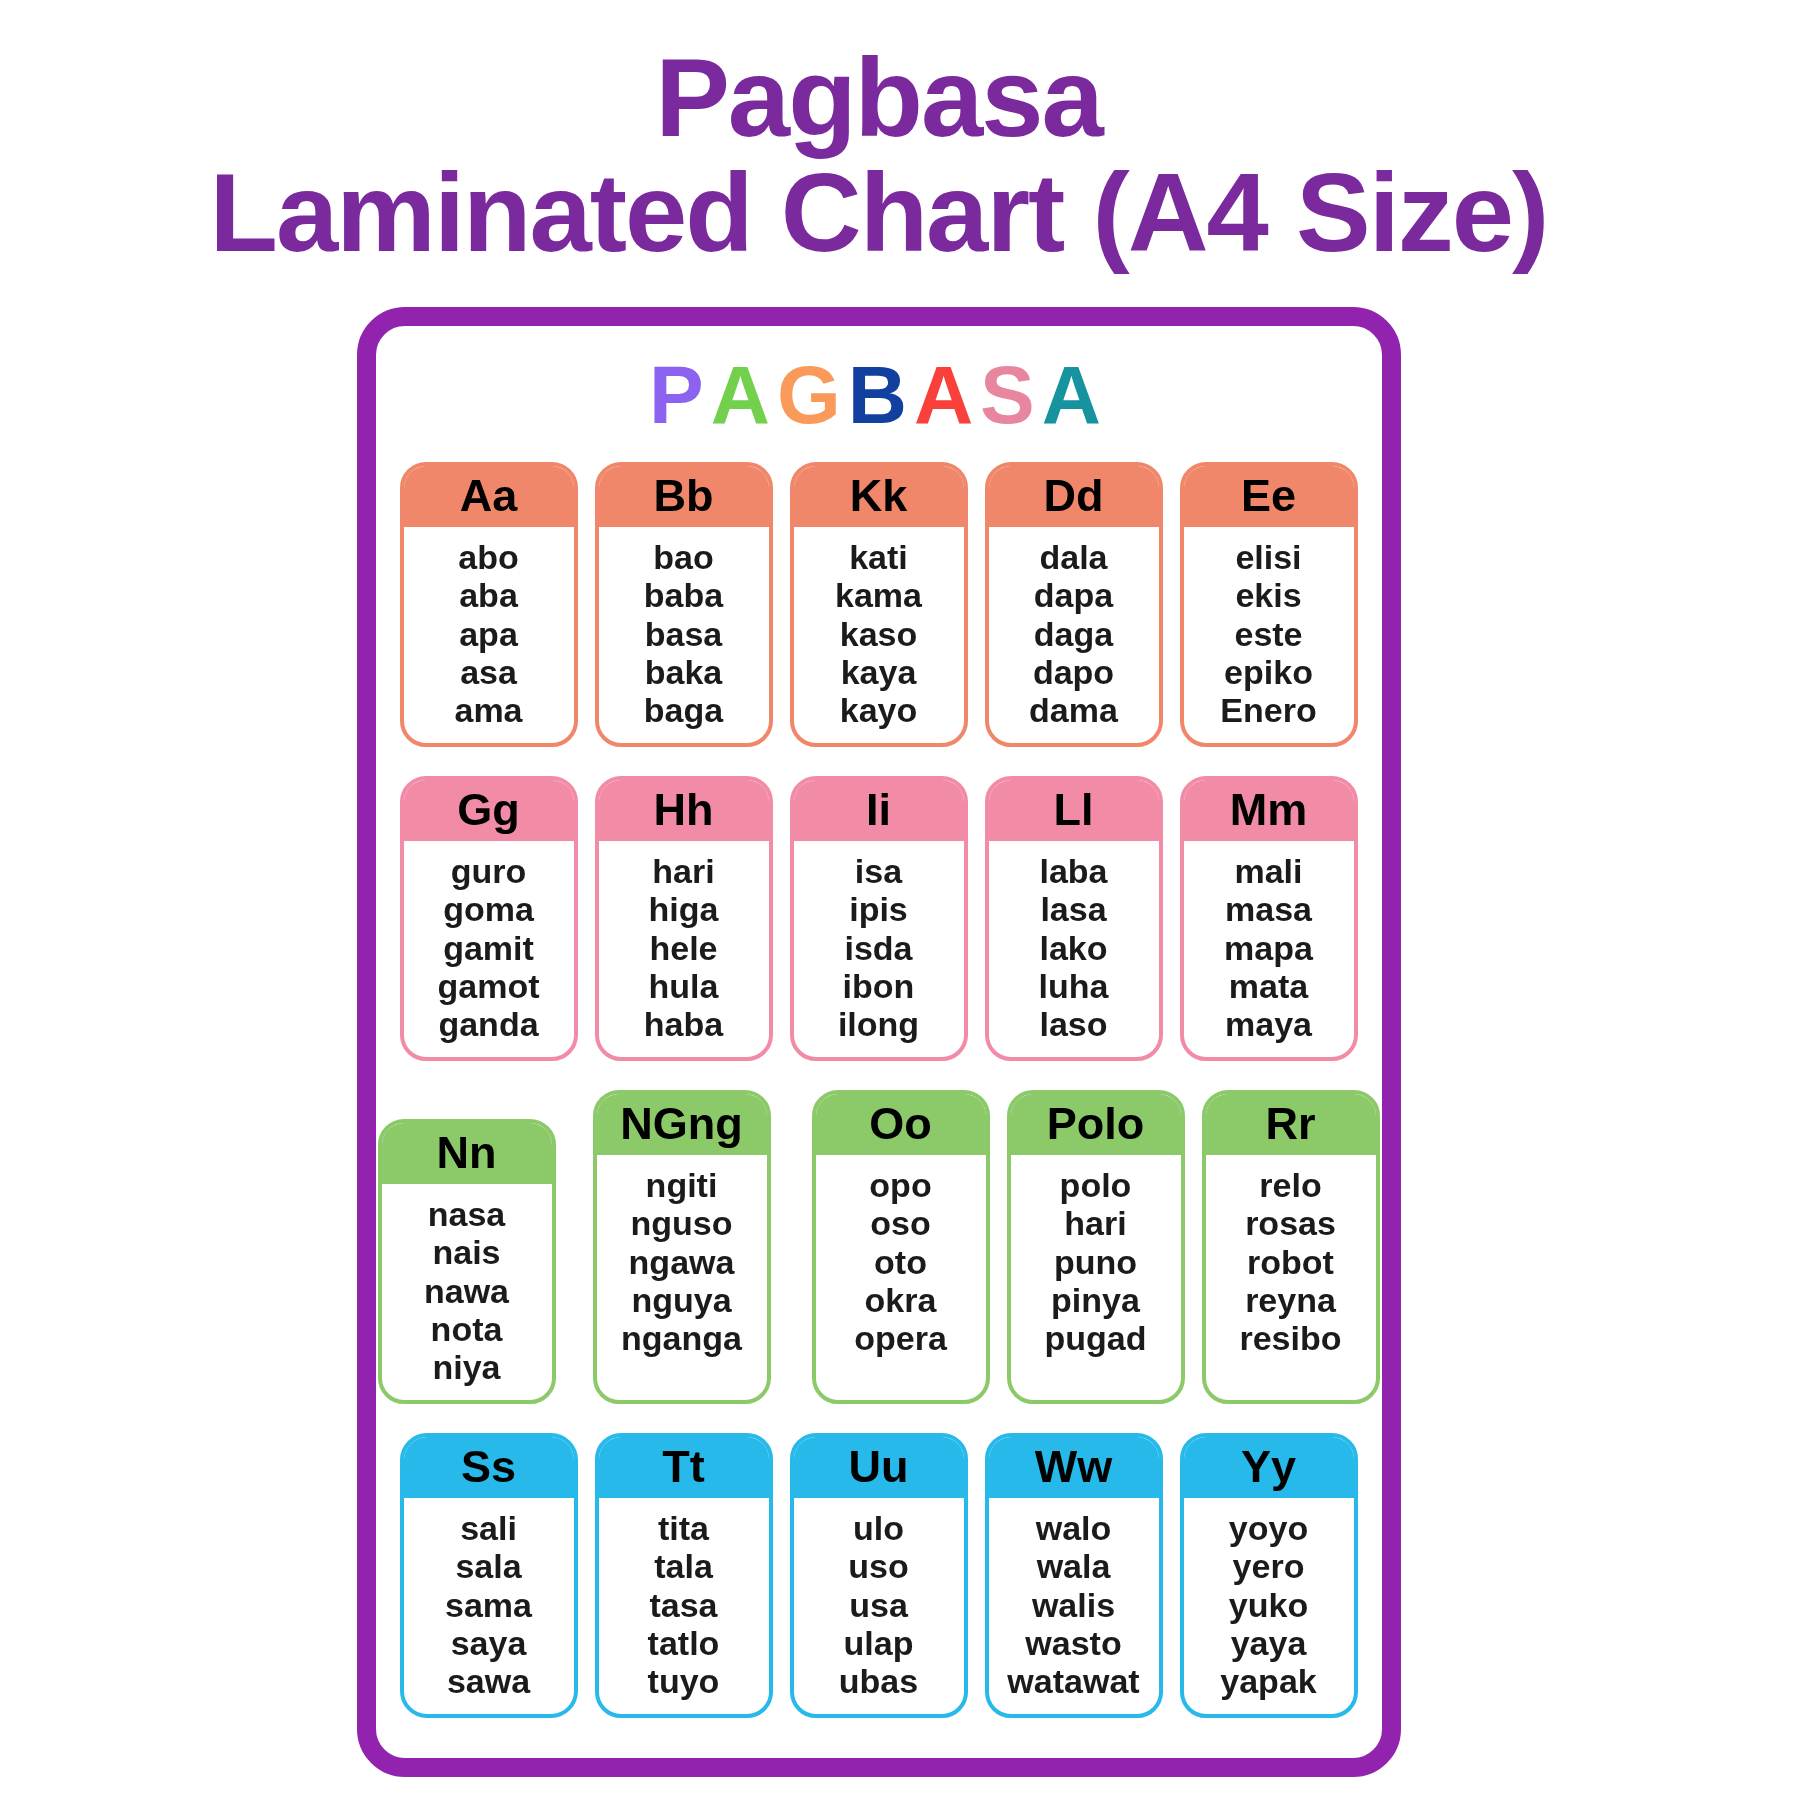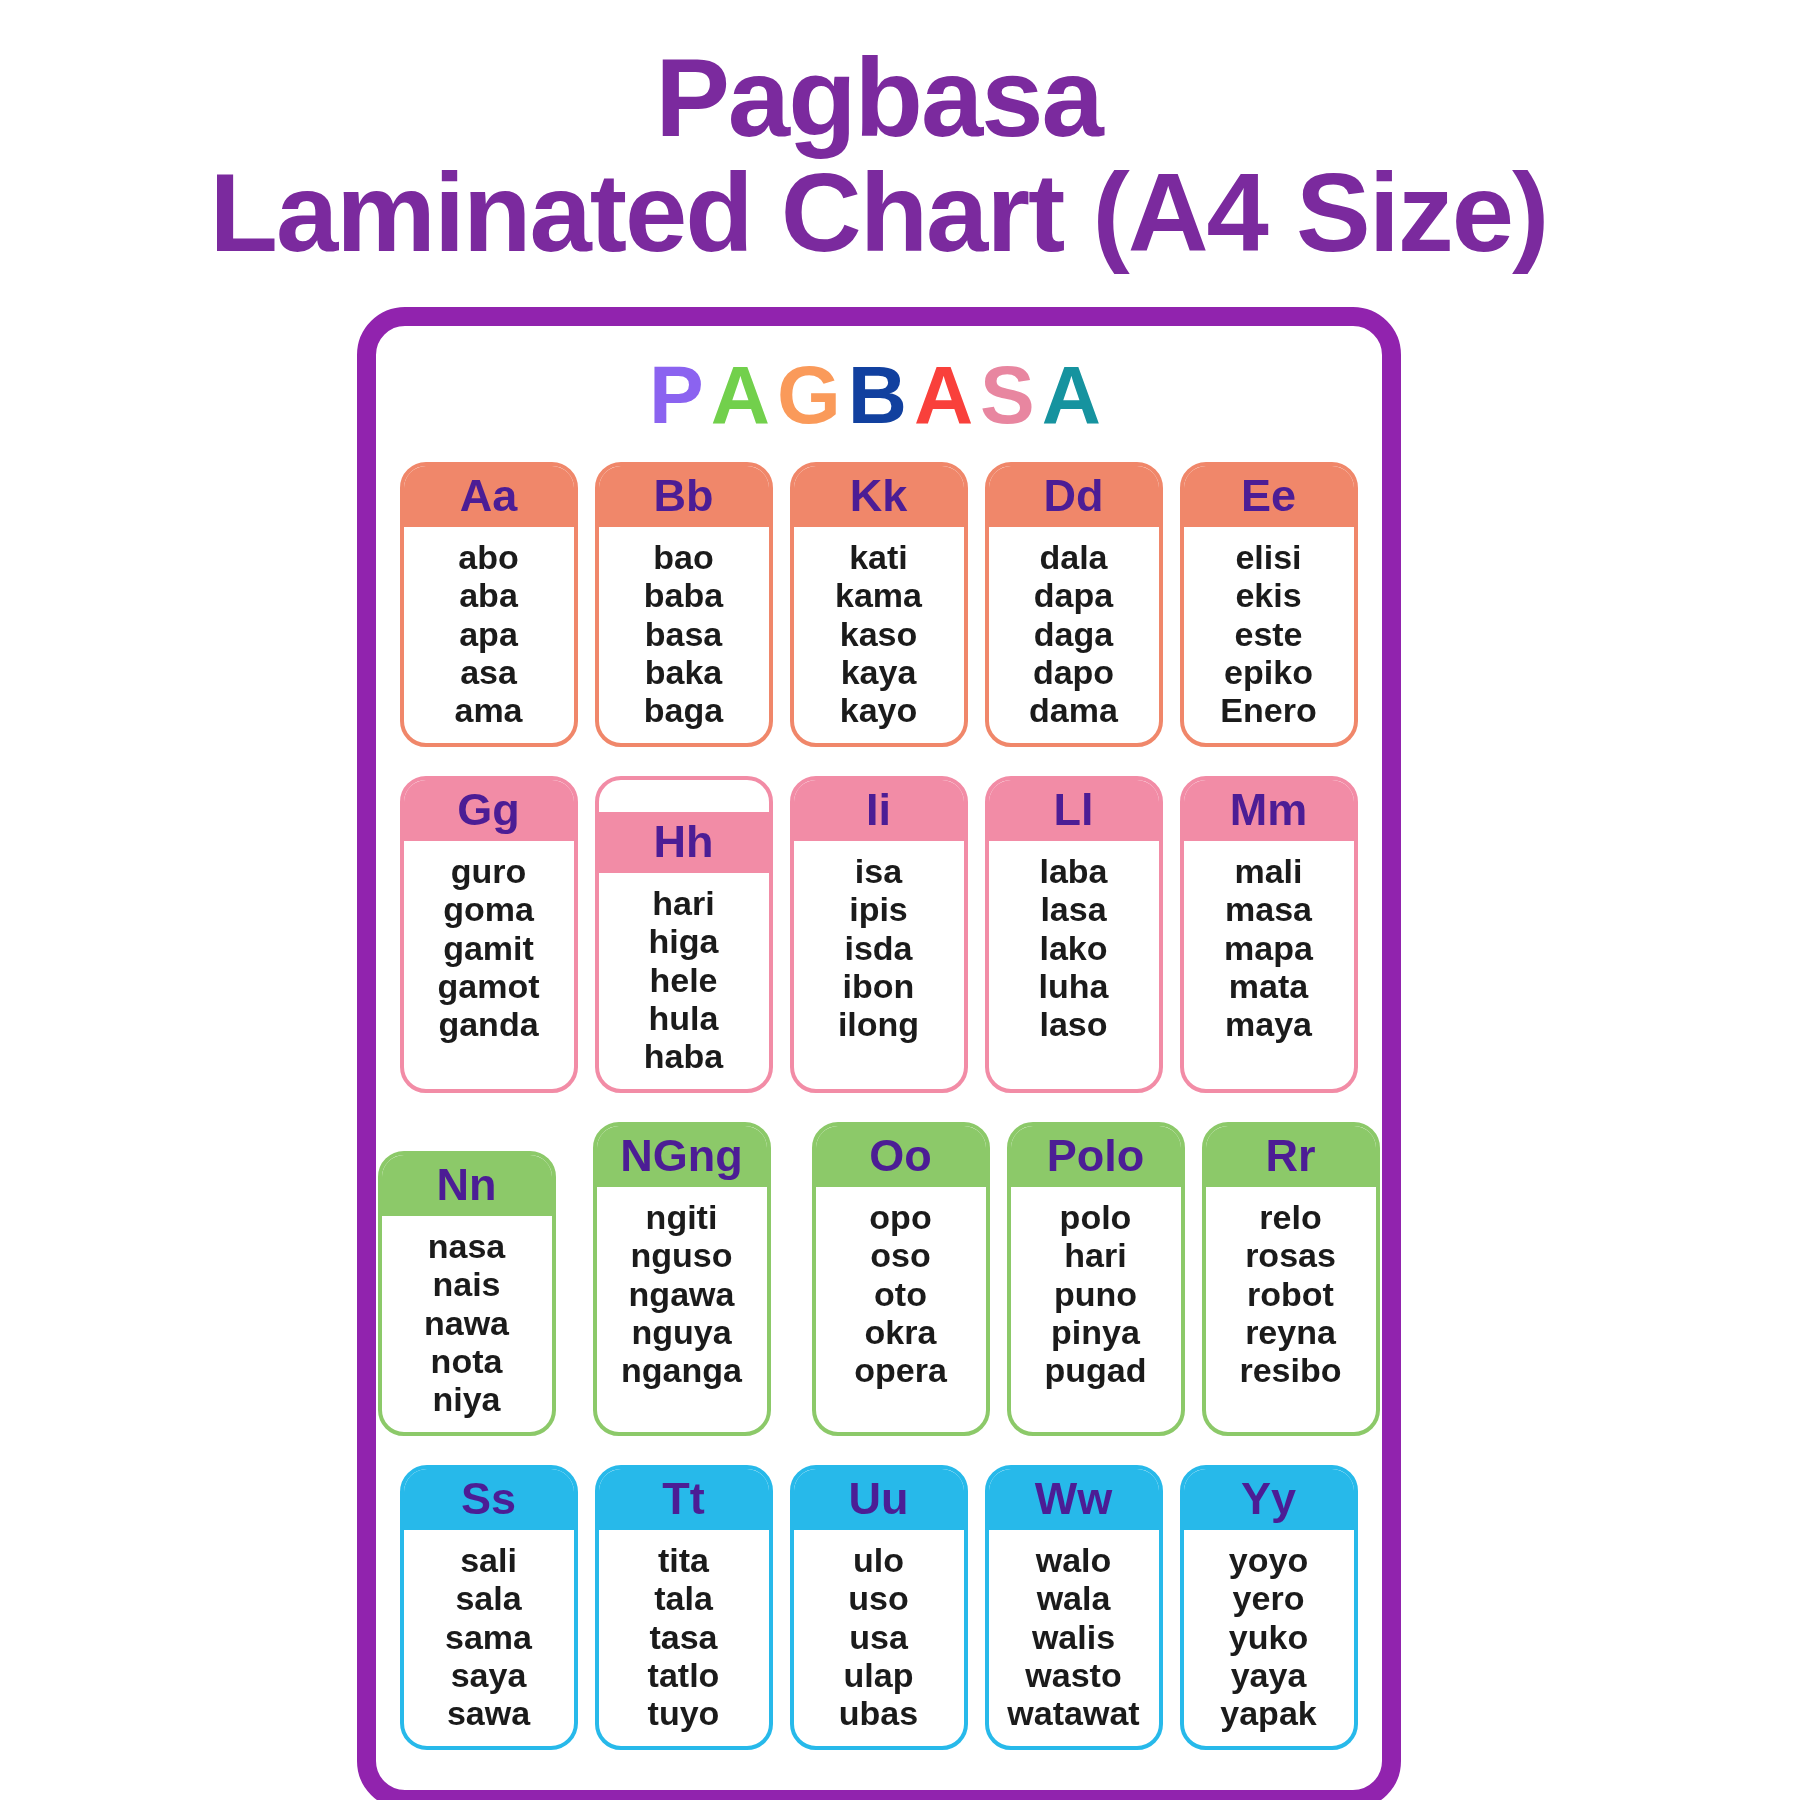--- a/index.html
+++ b/index.html
@@ -47,21 +47,21 @@
   }
   .card-row:last-child { margin-bottom: 0; }
   .card {
     width: 178px;
     background: #ffffff;
     border: 4px solid #ccc;
     border-radius: 26px;
     overflow: hidden;
   }
   .card-header {
-    color: #4c1d95;
+    color: #000000;
     font-weight: bold;
     font-size: 45px;
     line-height: 1.0;
     text-align: center;
     padding: 7px 2px 9px;
   }
   .card-body {
     padding: 11px 2px 13px;
     text-align: center;
   }
@@ -142,21 +142,21 @@
             <div class="card-header" style="background: rgb(242, 140, 166);">Gg</div>
             <div class="card-body">
               <div class="word">guro</div>
               <div class="word">goma</div>
               <div class="word">gamit</div>
               <div class="word">gamot</div>
               <div class="word">ganda</div>
             </div>
           </div>
           <div class="card" style="border-color: rgb(242, 140, 166);">
-            <div class="card-header" style="background: rgb(242, 140, 166); margin-top: 32px;">Hh</div>
+            <div class="card-header" style="background: rgb(242, 140, 166);">Hh</div>
             <div class="card-body">
               <div class="word">hari</div>
               <div class="word">higa</div>
               <div class="word">hele</div>
               <div class="word">hula</div>
               <div class="word">haba</div>
             </div>
           </div>
           <div class="card" style="border-color: rgb(242, 140, 166);">
             <div class="card-header" style="background: rgb(242, 140, 166);">Ii</div>

